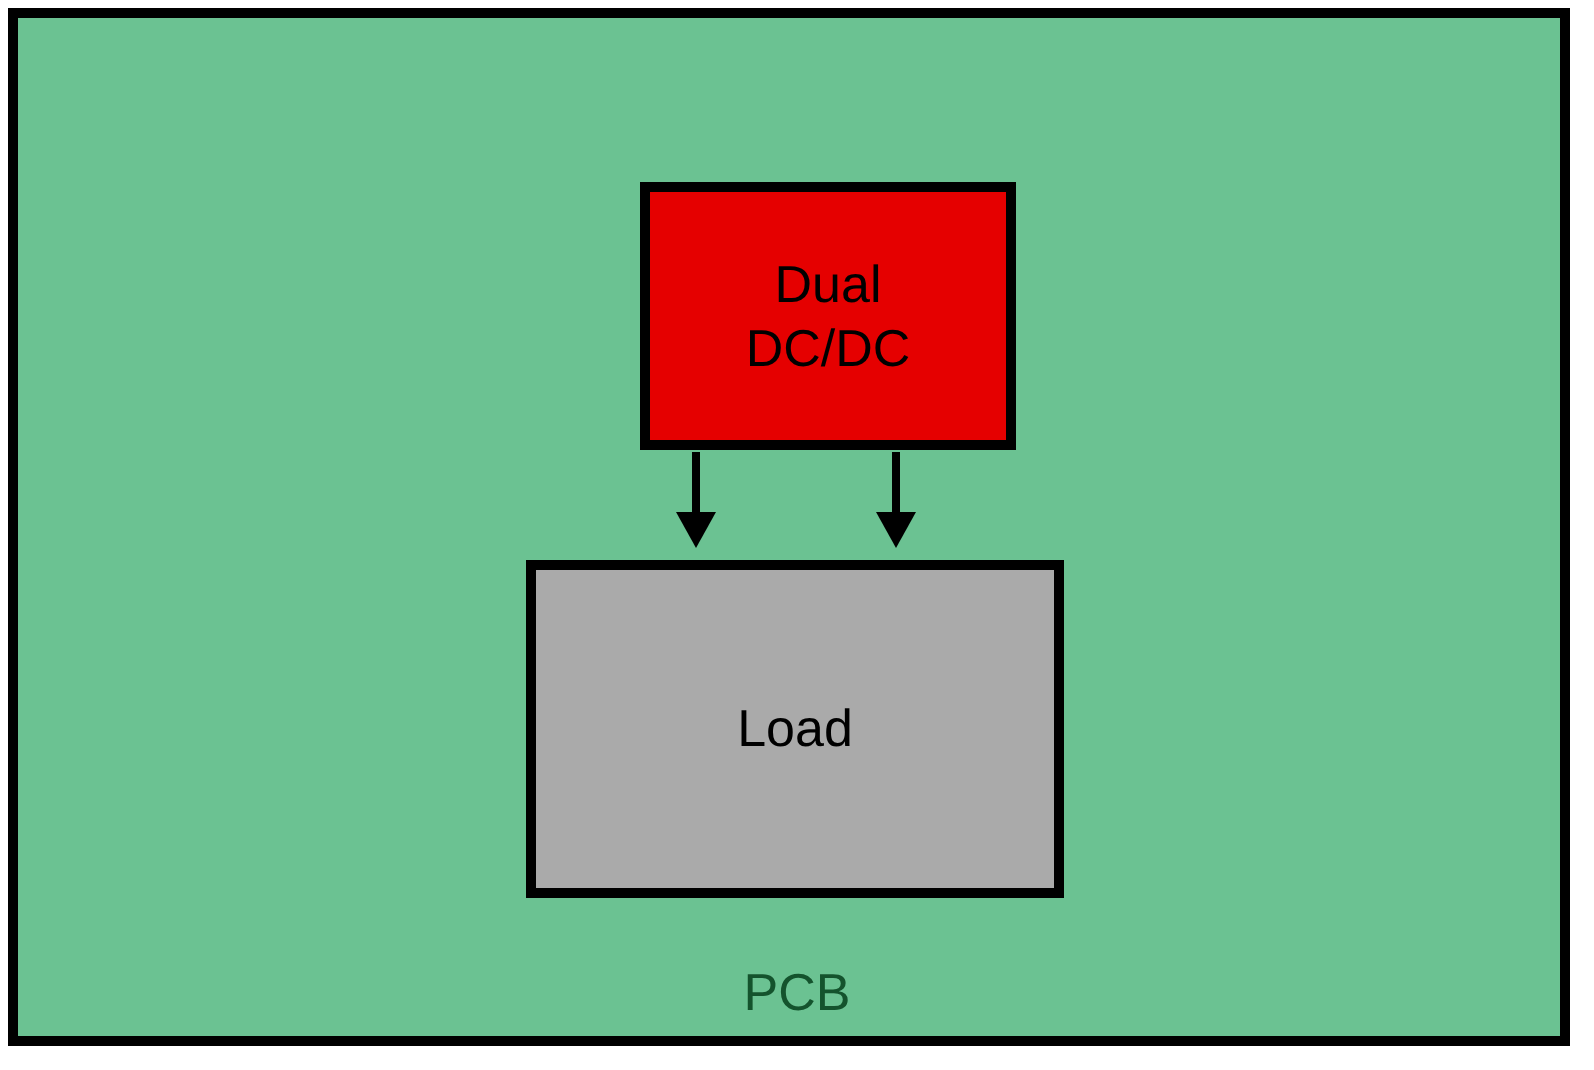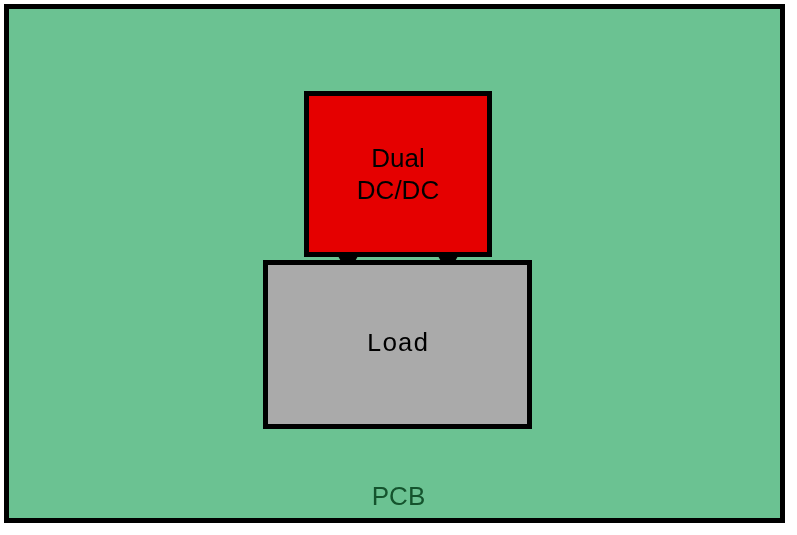--- a/index.html
+++ b/index.html
@@ -43,37 +43,36 @@
     position: absolute;
     box-sizing: border-box;
     border: 5px solid #000000;
     display: flex;
     align-items: center;
     justify-content: center;
     text-align: center;
     color: #000000;
   }
   .block-dcdc {
-    left: 304px;
+    left: 320px;
     top: 91px;
     width: 188px;
-    height: 166px;
+    height: 134px;
     background: #e50000;
     font-size: 26px;
     line-height: 1.25;
   }
   .block-load {
     left: 263px;
-    top: 260px;
+    top: 280px;
     width: 269px;
     height: 169px;
     background: #aaaaaa;
     font-size: 26px;
     line-height: 1.25;
-    font-family: Liberation Mono, monospace;
   }
   .block-text {
     white-space: pre-line;
   }
   
   .arrow-layer {
     position: absolute;
     left: 0;
     top: 0;
     width: 797px;

